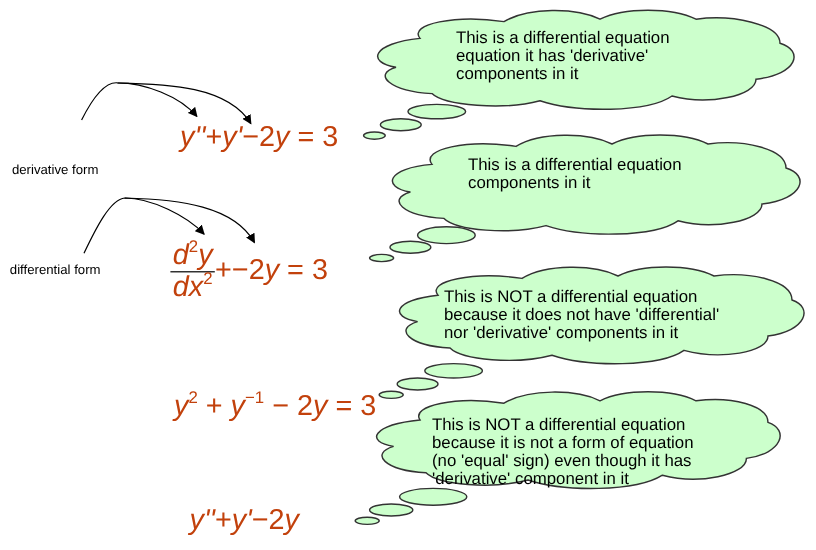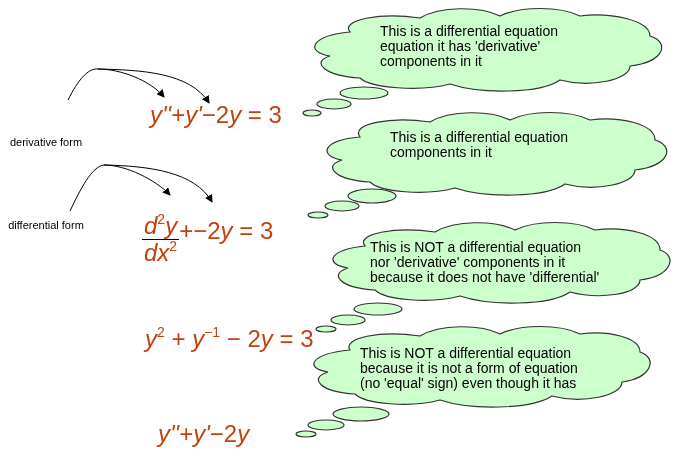--- a/index.html
+++ b/index.html
@@ -2,21 +2,21 @@
 <html><head>
   <meta charset="utf-8">
   <style>
     html, body { margin: 0; padding: 0; background: #ffffff; }
     body { width: 680px; height: 458px; position: relative; overflow: hidden; font-family: "Liberation Sans", sans-serif; }
     .abs { position: absolute; }
     .label { font-family: "Liberation Sans", sans-serif; font-size: 11px; color: #000; text-align: center; line-height: 14px; }
     .math { font-family: Liberation Sans, sans-serif; font-size: 24px; color: #c2410c; white-space: nowrap; }
     .math i { font-style: italic; }
     .math sup { font-size: 14px; vertical-align: 10px; line-height: 0; }
-    .frac { display: inline-block; vertical-align: middle; text-align: center; margin-top: 13px; }
+    .frac { display: inline-block; vertical-align: middle; text-align: center; }
     .frac .num { display: block; padding: 0 2px; border-bottom: 1px solid #000; line-height: 26px; }
     .frac .den { display: block; padding: 0 2px; line-height: 26px; }
     .cloud-text { font-family: "Liberation Sans", sans-serif; font-size: 14px; color: #000; line-height: 15px; }
     svg.layer { position: absolute; left: 0; top: 0; }
   </style>
 </head>
 <body>
 
 <svg class="layer" width="680" height="458" viewBox="0 0 680 458">
   <defs>
@@ -104,21 +104,22 @@
   <div>components in it</div>
 </div>
 
 <div class="abs cloud-text" style="left:390px; top:130px; width:220px;">
   <div>This is a differential equation</div>
   <div>components in it</div>
 </div>
 
 <div class="abs cloud-text" style="left:370px; top:240px; width:250px;">
   <div>This is NOT a differential equation</div>
+  <div>because it does not have 'differential'</div>
   <div>nor 'derivative' components in it</div>
-  <div>because it does not have 'differential'</div>
 </div>
 
 <div class="abs cloud-text" style="left:360px; top:346px; width:230px;">
   <div>This is NOT a differential equation</div>
   <div>because it is not a form of equation</div>
   <div>(no 'equal' sign) even though it has</div>
+  <div>'derivative' component in it</div>
 </div>
 
 </body></html>

